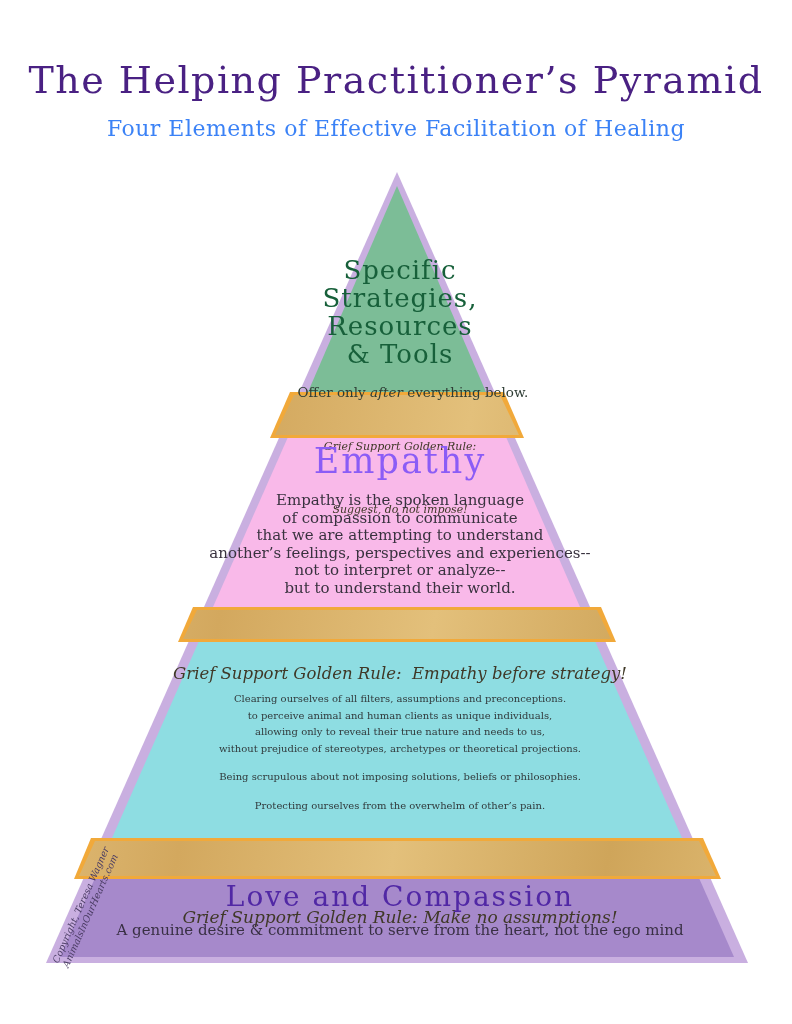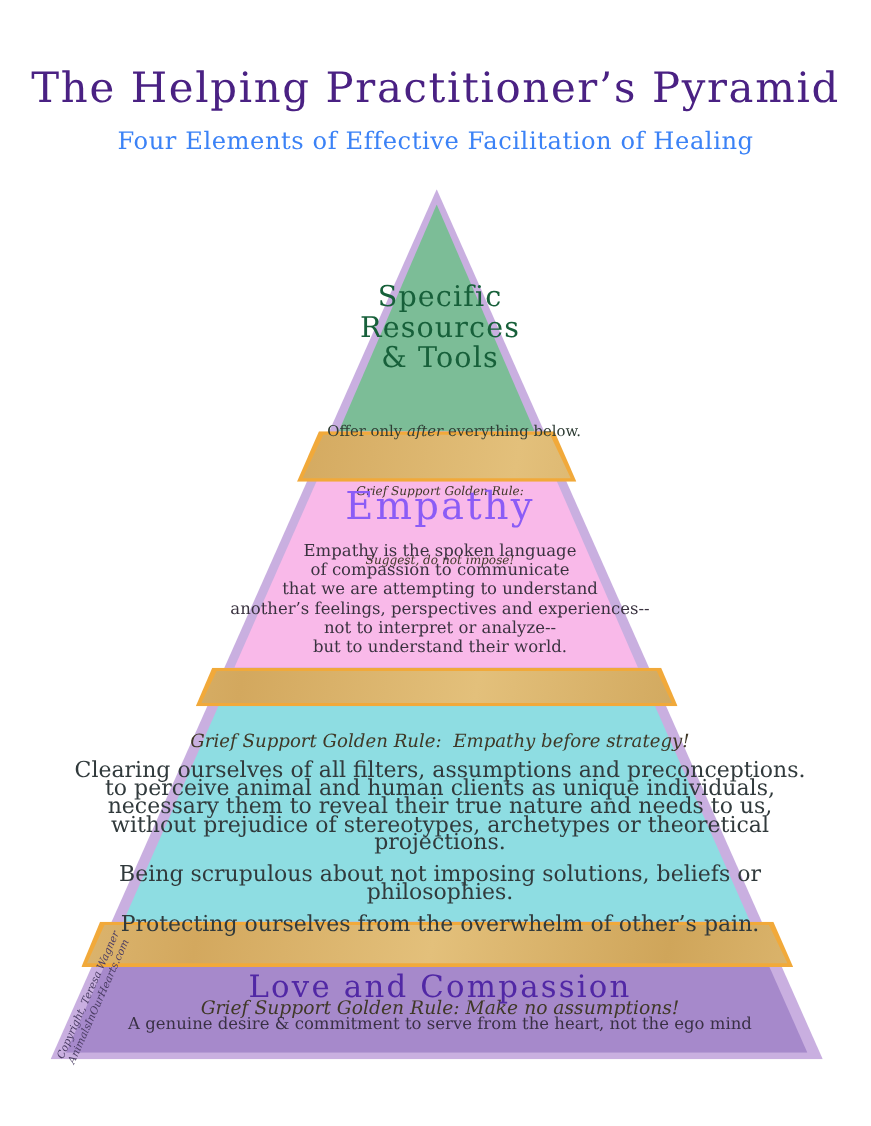--- a/index.html
+++ b/index.html
@@ -106,21 +106,21 @@
   }
 
   .teal-head {
     top: 476px;
     font-size: 29px;
     letter-spacing: 1.5px;
     color: #2a7d85;
   }
   .teal-body {
     top: 521px;
-    font-size: 20px; line-height: 16.5px;
+    font-size: 10px; line-height: 16.5px;
     color: #313a3c;
   }
   .teal-body .para { margin: 0 0 12px 0; }
 
   .purple-head {
     top: 710px;
     font-size: 28px;
     letter-spacing: 2px;
     color: #5128a5;
   }
@@ -165,20 +165,21 @@
 
     <div class="layer band-border band1-border"></div>
     <div class="layer band-fill band1-fill"></div>
     <div class="layer band-border band2-border"></div>
     <div class="layer band-fill band2-fill"></div>
     <div class="layer band-border band3-border"></div>
     <div class="layer band-fill band3-fill"></div>
 
     <div class="txt green-head">
       <div>Specific</div>
+      <div>Strategies,</div>
       <div>Resources</div>
       <div>&amp; Tools</div>
     </div>
     <div class="txt green-note pre">
       <span>Offer only </span><span class="ital">after</span><span> everything below.</span>
     </div>
 
     <div class="txt band-text band1-text pre">
       <div>Grief Support Golden Rule:</div>
       <div>Suggest, do not impose!</div>
@@ -195,21 +196,21 @@
     </div>
 
     <div class="txt band-text band2-text pre">
       <div>Grief Support Golden Rule:  Empathy before strategy!</div>
     </div>
 
     <div class="txt teal-body">
       <div class="para">
         <div>Clearing ourselves of all filters, assumptions and preconceptions.</div>
         <div>to perceive animal and human clients as unique individuals,</div>
-        <div>necessary them to reveal their true nature and needs to us,</div>
+        <div>allowing only to reveal their true nature and needs to us,</div>
         <div>without prejudice of stereotypes, archetypes or theoretical projections.</div>
       </div>
       <div class="para">
         <div>Being scrupulous about not imposing solutions, beliefs or philosophies.</div>
       </div>
       <div class="para">
         <div>Protecting ourselves from the overwhelm of other’s pain.</div>
       </div>
     </div>
 

